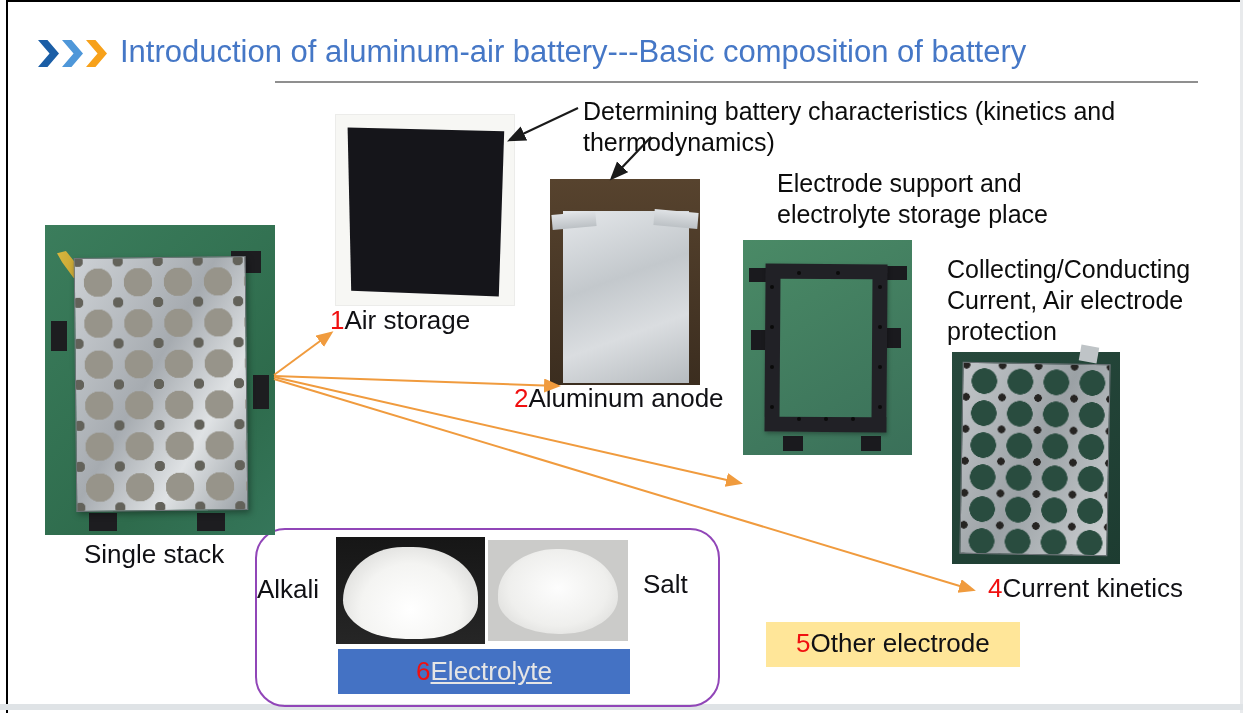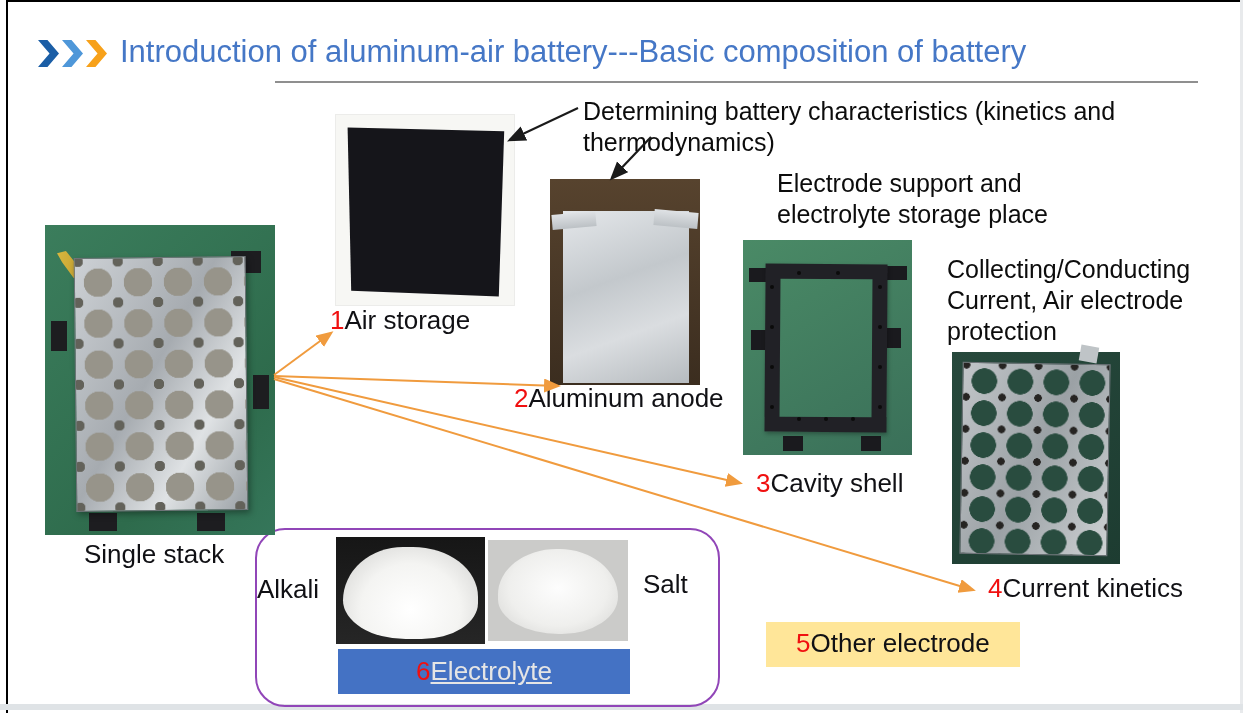--- a/index.html
+++ b/index.html
@@ -196,23 +196,20 @@
   <div class="plain-label" style="left:84px;top:538px;">Single stack</div>
   <div class="plain-label" style="left:257px;top:573px;z-index:3;">Alkali</div>
   <div class="plain-label" style="left:643px;top:568px;z-index:3;">Salt</div>
 
   <div class="comp-label" style="left:330px;top:304px;">
     <span class="num">1</span><span class="nm">Air storage</span>
   </div>
   <div class="comp-label" style="left:486px;top:382px;margin-left:28px;">
     <span class="num">2</span><span class="nm">Aluminum anode</span>
   </div>
-  <div class="comp-label" style="left:756px;top:467px;">
-    <span class="num">3</span><span class="nm">Cavity shell</span>
-  </div>
   <div class="comp-label" style="left:988px;top:572px;">
     <span class="num">4</span><span class="nm">Current kinetics</span>
   </div>
 
   <div class="yellow-tag">
     <span class="num">5</span><span class="nm">Other electrode</span>
   </div>
 
   <div class="electrolyte-bar">
     <span class="num">6</span>

